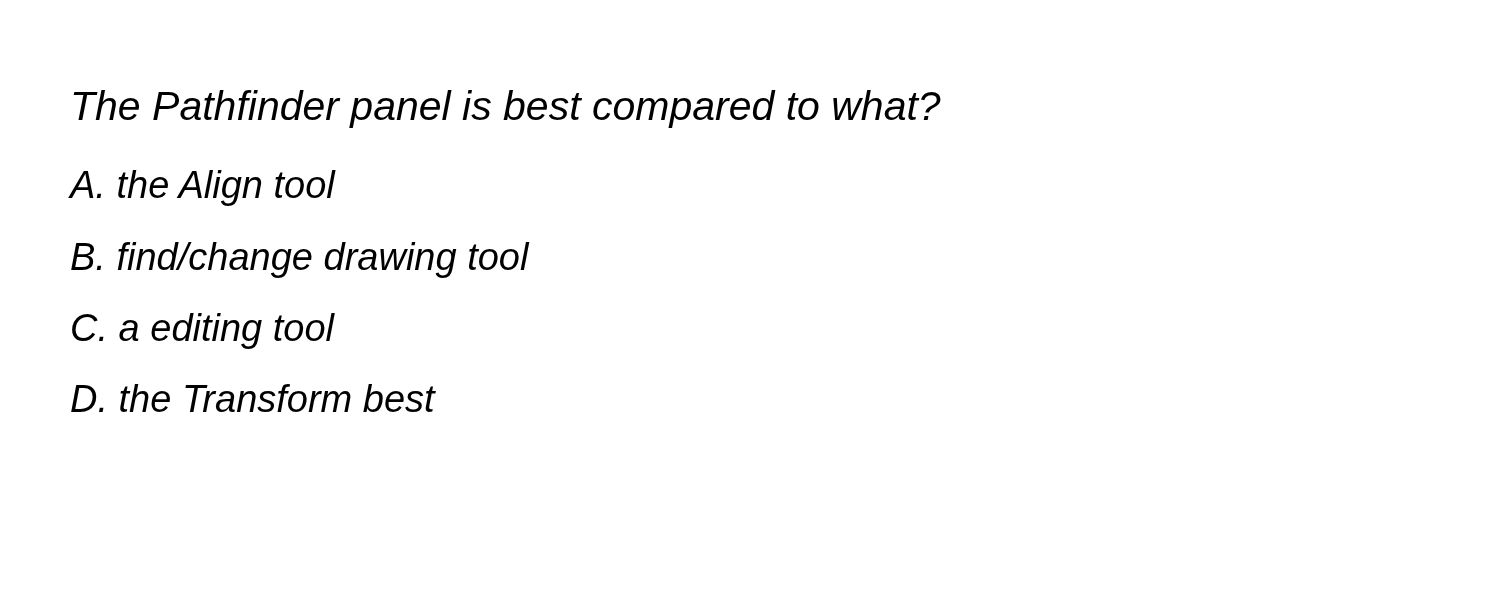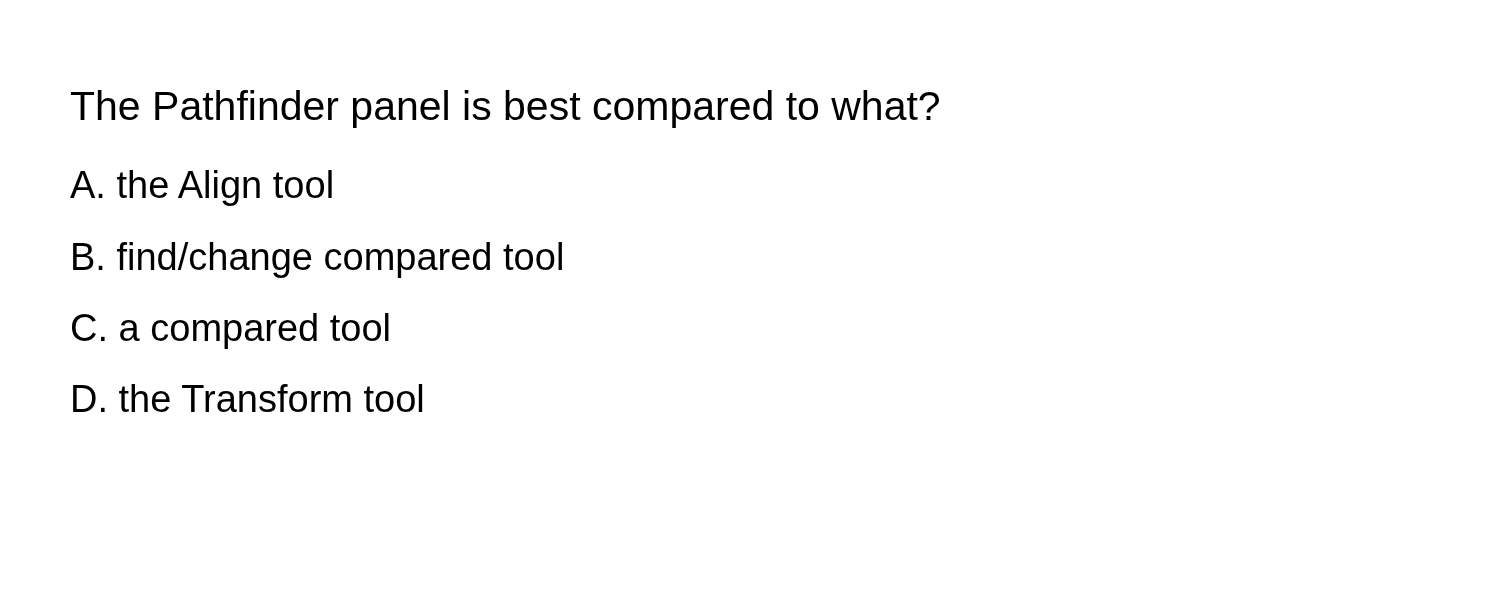--- a/index.html
+++ b/index.html
@@ -1,18 +1,19 @@
 <!DOCTYPE html>
 <html><head>
   <meta charset="utf-8">
   <style>
     * {
       margin: 0;
       padding: 0;
       box-sizing: border-box;
+      font-style: italic;
     }
     body {
       width: 1500px;
       height: 600px;
       background: #ffffff;
       font-family: -apple-system, BlinkMacSystemFont, "Segoe UI", Helvetica, Arial, sans-serif;
       color: #000000;
       padding: 80px 70px;
     }
     .question {
@@ -41,26 +42,26 @@
 
 <div class="option">
   <span class="option-letter">A.</span>
   <span> </span>
   <span class="option-text">the Align tool</span>
 </div>
 
 <div class="option">
   <span class="option-letter">B.</span>
   <span> </span>
-  <span class="option-text">find/change compared tool</span>
+  <span class="option-text">find/change drawing tool</span>
 </div>
 
 <div class="option">
   <span class="option-letter">C.</span>
   <span> </span>
-  <span class="option-text">a compared tool</span>
+  <span class="option-text">a editing tool</span>
 </div>
 
 <div class="option">
   <span class="option-letter">D.</span>
   <span> </span>
-  <span class="option-text">the Transform tool</span>
+  <span class="option-text">the Transform best</span>
 </div>
 
 </body></html>

